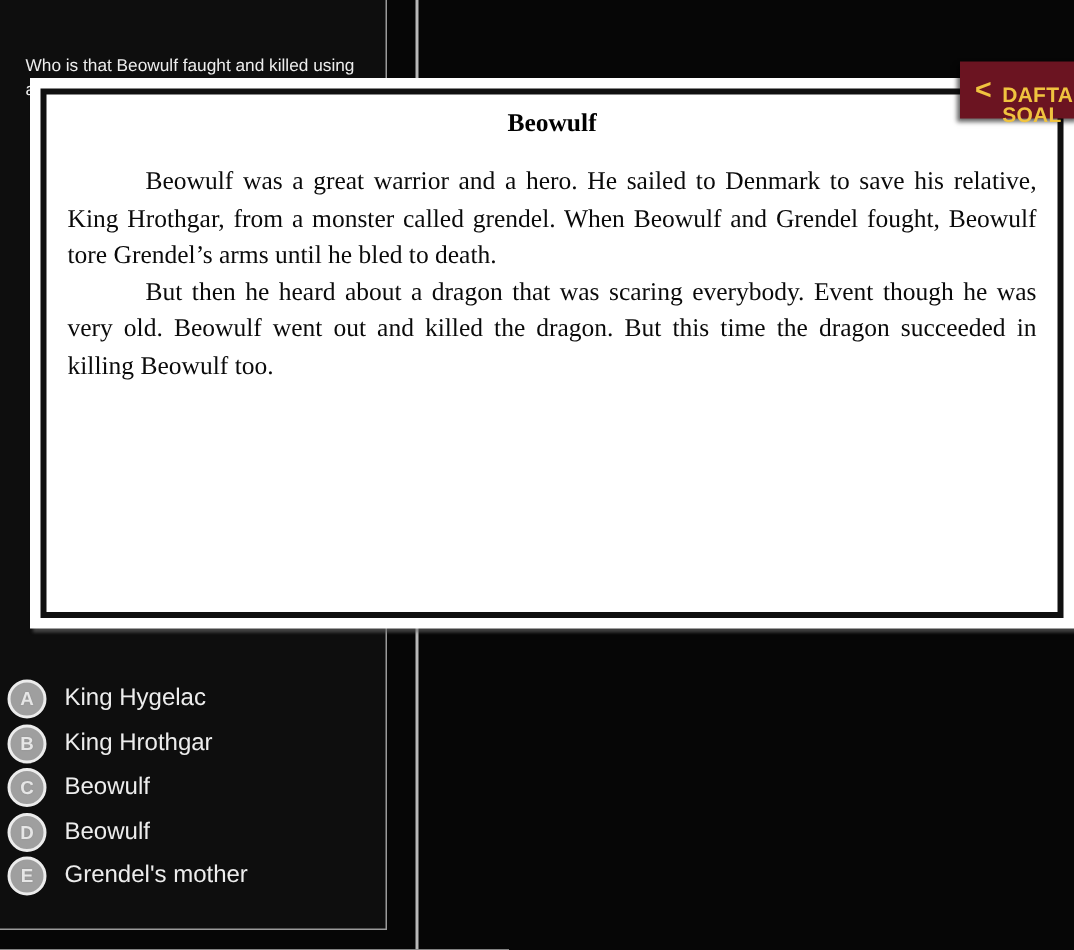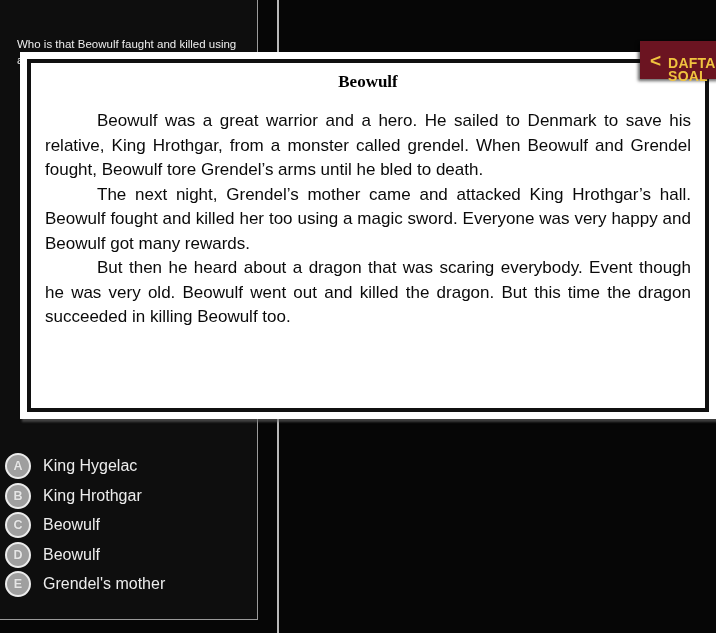--- a/index.html
+++ b/index.html
@@ -37,21 +37,21 @@
     padding:6px 14px 0 14px;
     background:#ffffff;
     overflow:hidden;
   }
   .passage-title{
     text-align:center;font-family:"Liberation Serif",serif;
     font-size:17px;font-weight:bold;color:#000;
     line-height:22px;margin:2px 0 16px 0;
   }
   .passage-paragraph{
-    font-family:Liberation Sans, sans-serif;
+    font-family:Liberation Serif, serif;
     font-size:17px;line-height:24.5px;color:#0a0a0a;
     text-align:justify;text-indent:52px;margin:0;
   }
   
   .daftar-soal-btn{
     position:absolute;left:640px;top:41px;width:80px;height:38px;
     background:#6b1421;
     display:flex;align-items:center;
     cursor:pointer;
     box-shadow:-2px 2px 3px rgba(0,0,0,0.6);
@@ -90,21 +90,20 @@
 <div class="left-panel">
   <div class="question-text">Who is that Beowulf faught and killed using a magic sword?</div>
 </div>
 
 <div class="divider-vertical"></div>
 
 <div class="passage-panel">
   <div class="passage-inner">
     <div class="passage-title">Beowulf</div>
     <p class="passage-paragraph">Beowulf was a great warrior and a hero. He sailed to Denmark to save his relative, King Hrothgar, from a monster called grendel. When Beowulf and Grendel fought, Beowulf tore Grendel’s arms until he bled to death.</p>
-    <p class="passage-paragraph">The next night, Grendel’s mother came and attacked King Hrothgar’s hall. Beowulf fought and killed her too using a magic sword. Everyone was very happy and Beowulf got many rewards.</p>
     <p class="passage-paragraph">But then he heard about a dragon that was scaring everybody. Event though he was very old. Beowulf went out and killed the dragon. But this time the dragon succeeded in killing Beowulf too.</p>
   </div>
 </div>
 
 <div class="daftar-soal-btn">
   <span class="chevron">&lt;</span>
   <span class="btn-label">DAFTAR SOAL</span>
 </div>
 
 <div class="options-list">

